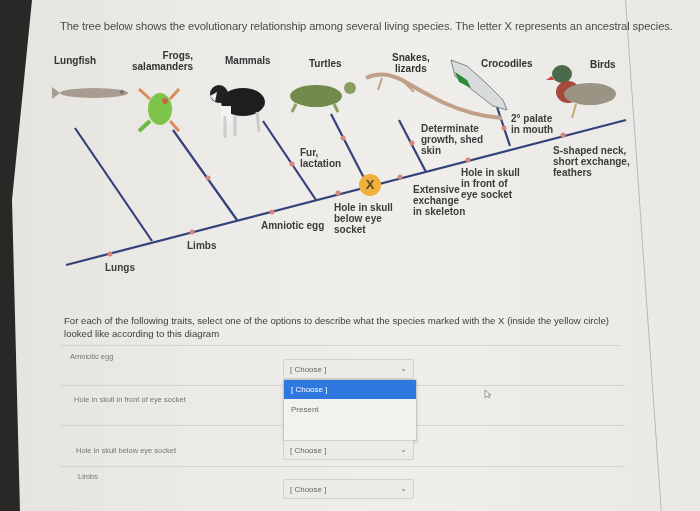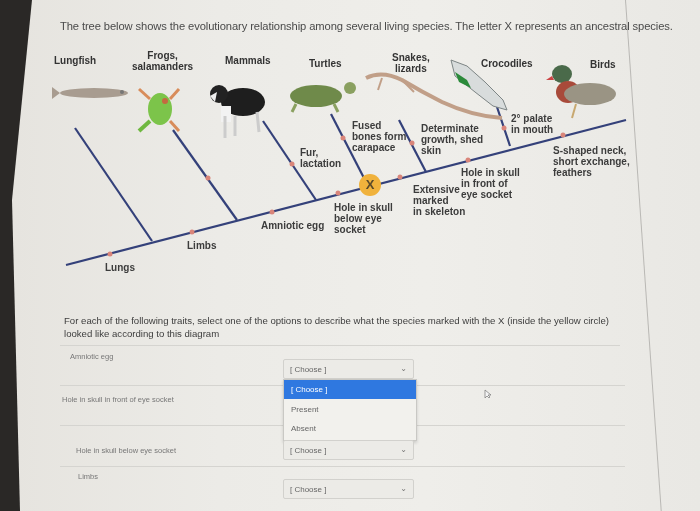--- a/index.html
+++ b/index.html
@@ -138,52 +138,47 @@
   <svg class="animal" style="left:546px;top:62px" width="80" height="58">
     <ellipse cx="16" cy="12" rx="10" ry="9" fill="#4a6a4a"></ellipse>
     <polygon points="6,14 0,18 8,18" fill="#c44"></polygon>
     <ellipse cx="22" cy="30" rx="12" ry="11" fill="#a84a3a"></ellipse>
     <ellipse cx="44" cy="32" rx="26" ry="11" fill="#9a9484"></ellipse>
     <line x1="30" y1="42" x2="26" y2="56" stroke="#c8a870" stroke-width="2"></line>
   </svg>
 
   <div class="tax" style="left:54px;top:55px;">Lungfish</div>
   <div class="tax" style="left:132px;top:50px;">
-    <div style="text-align:center">Frogs,</div>
+    <div style="text-align:right">Frogs,</div>
     <div>salamanders</div>
   </div>
   <div class="tax" style="left:225px;top:55px;">Mammals</div>
   <div class="tax" style="left:309px;top:58px;">Turtles</div>
   <div class="tax" style="left:392px;top:52px;">
     <div>Snakes,</div>
     <div>lizards</div>
   </div>
   <div class="tax" style="left:481px;top:58px;">Crocodiles</div>
   <div class="tax" style="left:590px;top:59px;">Birds</div>
 
   <div class="trait" style="left:105px;top:262px;">Lungs</div>
   <div class="trait" style="left:187px;top:240px;">Limbs</div>
   <div class="trait" style="left:261px;top:220px;">Amniotic egg</div>
   <div class="trait" style="left:300px;top:147px;">
     <div>Fur,</div>
     <div>lactation</div>
   </div>
-  <div class="trait" style="left:352px;top:120px;">
-    <div>Fused</div>
-    <div>bones form</div>
-    <div>carapace</div>
-  </div>
   <div class="trait" style="left:334px;top:202px;">
     <div>Hole in skull</div>
     <div>below eye</div>
     <div>socket</div>
   </div>
   <div class="trait" style="left:397px;top:184px;margin-left:16px;">
     <div>Extensive</div>
-    <div>marked</div>
+    <div>exchange</div>
     <div>in skeleton</div>
   </div>
   <div class="trait" style="left:421px;top:123px;">
     <div>Determinate</div>
     <div>growth, shed</div>
     <div>skin</div>
   </div>
   <div class="trait" style="left:461px;top:167px;">
     <div>Hole in skull</div>
     <div>in front of</div>
@@ -203,33 +198,32 @@
 </div>
 
 <div class="question">For each of the following traits, select one of the options to describe what the species marked with the X (inside the yellow circle) looked like according to this diagram</div>
 
 <div class="row-line" style="left:60px;top:345px;width:560px;"></div>
 <div class="row-line" style="left:60px;top:385px;width:565px;"></div>
 <div class="row-line" style="left:60px;top:425px;width:565px;"></div>
 <div class="row-line" style="left:60px;top:466px;width:565px;"></div>
 
 <div class="row-label" style="left:70px;top:352px;">Amniotic egg</div>
-<div class="row-label" style="left:62px;top:395px;">Hole in skull in front of eye socket</div>
+<div class="row-label" style="left:74px;top:395px;">Hole in skull in front of eye socket</div>
 <div class="row-label" style="left:76px;top:433px;margin-top:13px;">Hole in skull below eye socket</div>
 <div class="row-label" style="left:78px;top:472px;">Limbs</div>
 
 <div class="select" style="top:359px;">
   <span class="val">[ Choose ]</span>
   <span class="chev">⌄</span>
 </div>
 
 <div class="dropdown">
   <div class="opt sel" style="top:0;">[ Choose ]</div>
   <div class="opt" style="top:20px;">Present</div>
-  <div class="opt" style="top:39px;">Absent</div>
 </div>
 
 <div class="select" style="top:440px;">
   <span class="val">[ Choose ]</span>
   <span class="chev">⌄</span>
 </div>
 
 <div class="select" style="top:479px;">
   <span class="val">[ Choose ]</span>
   <span class="chev">⌄</span>

